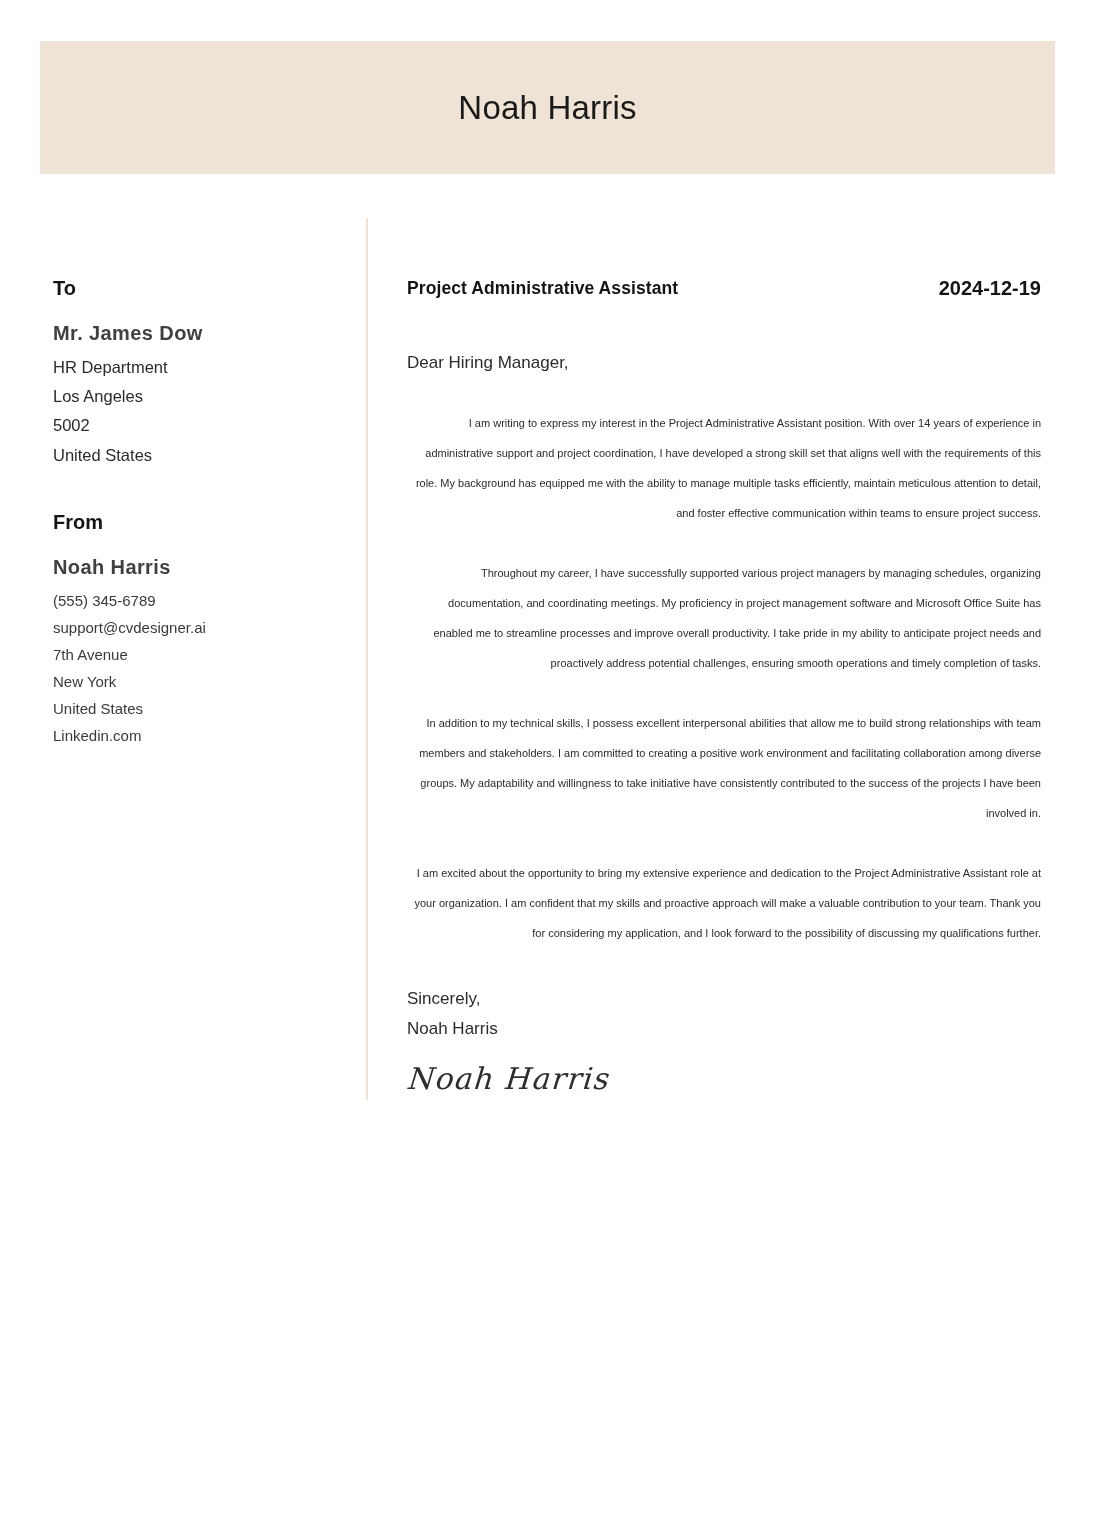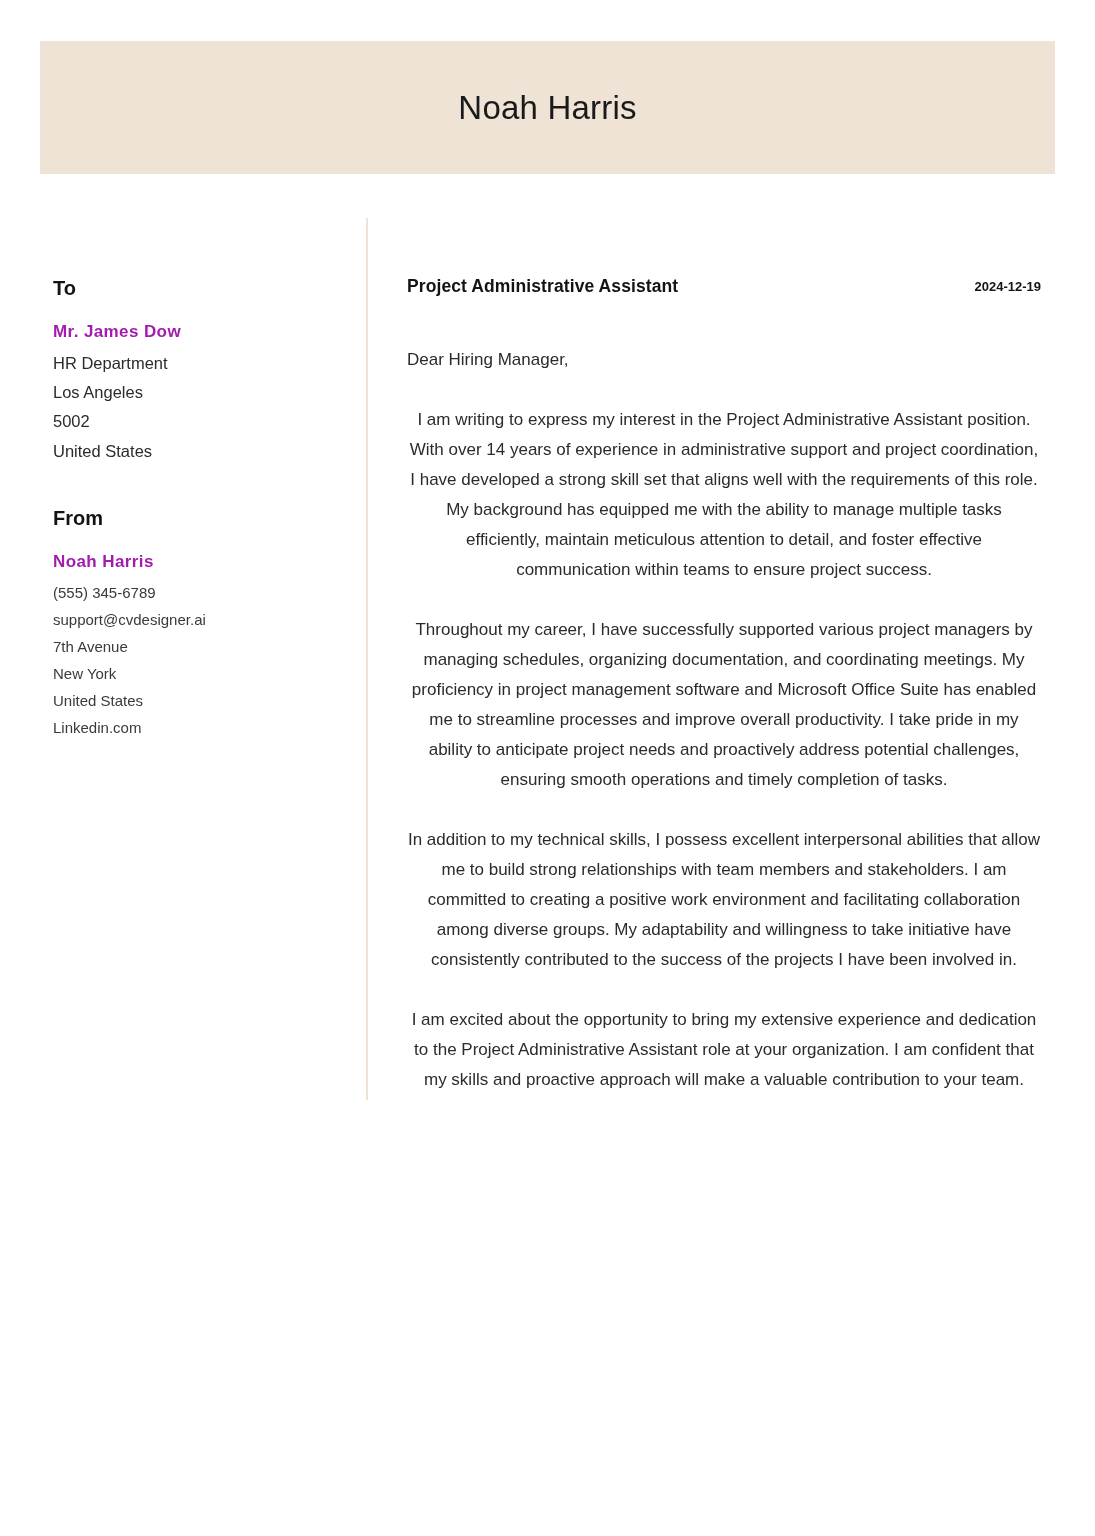--- a/index.html
+++ b/index.html
@@ -66,23 +66,23 @@
 
   .block-label {
     font-size: 20px;
     font-weight: 700;
     color: #141414;
     line-height: 1.2;
     margin-bottom: 21px;
   }
 
   .block-name {
-    font-size: 17px;
-    font-weight: 700;
-    color: #a21caf;
+    font-size: 20px;
+    font-weight: 700;
+    color: #404040;
     line-height: 1.28;
     letter-spacing: 0.4px;
     margin-bottom: 6px;
   }
 
   .addr-line {
     font-size: 16.5px;
     font-weight: 400;
     color: #2b2b2b;
     line-height: 1.78;
@@ -113,42 +113,42 @@
 
   .job-title {
     font-size: 17.5px;
     font-weight: 700;
     color: #141414;
     letter-spacing: 0.1px;
     line-height: 1.2;
   }
 
   .letter-date {
-    font-size: 13px;
+    font-size: 20px;
     font-weight: 700;
     color: #141414;
     line-height: 1.2;
     white-space: nowrap;
   }
 
   .salutation {
     font-size: 17px;
     font-weight: 400;
     color: #2b2b2b;
     line-height: 30px;
     margin-bottom: 30px;
   }
 
   .body-par {
-    font-size: 17px;
+    font-size: 11px;
     font-weight: 400;
     color: #2b2b2b;
     line-height: 30px;
     margin-bottom: 30px;
-    text-align: center;
+    text-align: right;
   }
 
   .closing {
     font-size: 17px;
     font-weight: 400;
     color: #2b2b2b;
     line-height: 30px;
     margin-top: 36px;
   }
 

